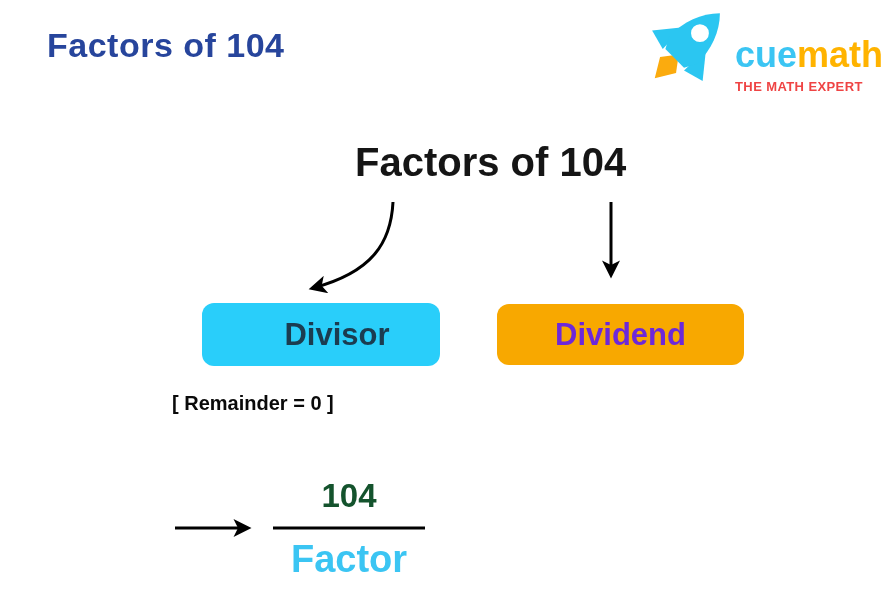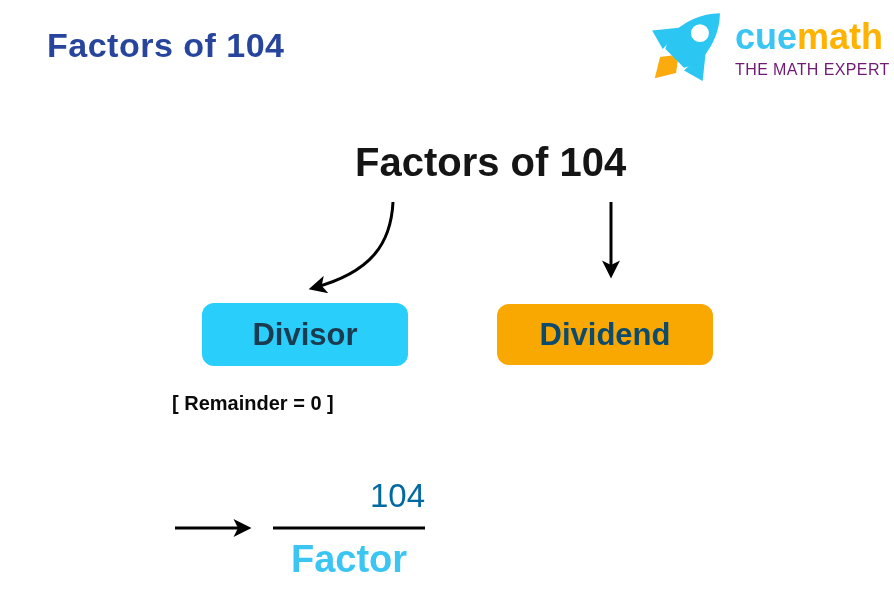--- a/index.html
+++ b/index.html
@@ -20,31 +20,31 @@
     font-size: 34px;
     font-weight: 700;
     letter-spacing: 0.5px;
     color: #27459C;
   }
   .logo {
     position: absolute;
     left: 616px;
     top: 0px;
     display: flex;
-    align-items: flex-start;
+    align-items: flex-end;
   }
   .rocket { width: 94px; height: 94px; flex: 0 0 auto; }
   .logo-text { margin-left: 0px; padding-top: 19px; }
   .brand { font-size: 36px; font-weight: 700; line-height: 1; }
   .brand .cue { color: #3BC5F3; }
   .brand .math { color: #FFB300; }
   .tagline {
-    font-size: 16px;
-    font-weight: 400;
-    color: #701a75;
+    font-size: 13px;
+    font-weight: 700;
+    color: #ef4444;
     letter-spacing: 0.4px;
     margin-top: 6px;
     white-space: nowrap;
   }
   .heading {
     position: absolute;
     left: 330px;
     top: 140px;
     margin: 0;
     font-size: 40px;
@@ -66,43 +66,44 @@
     font-size: 31px;
     font-weight: 600;
     border-radius: 12px;
     white-space: nowrap;
   }
   .badge.divisor {
     left: 177px; top: 303px;
     width: 206px; height: 63px;
     background: #29CEFA;
     color: #1B3C50;
+    padding-left: 32px;
   }
   .badge.dividend {
     left: 472px; top: 304px;
-    width: 216px; height: 61px;
+    width: 247px; height: 61px;
     background: #F8A800;
-    color: #0c4a6e;
+    color: #6d28d9;
   }
   .remainder {
     position: absolute;
     left: 147px; top: 392px;
     font-size: 20px;
     font-weight: 600;
     color: #0A0A0A;
     white-space: nowrap;
   }
   .fraction-num {
     position: absolute;
     left: 248px; top: 477px;
     width: 152px;
-    text-align: right;
+    text-align: center;
     font-size: 33px;
-    font-weight: 400;
-    color: #0369a1;
+    font-weight: 700;
+    color: #14532d;
   }
   .fraction-den {
     position: absolute;
     left: 248px; top: 538px;
     width: 152px;
     text-align: center;
     font-size: 38px;
     font-weight: 700;
     color: #3BC5F3;
   }

